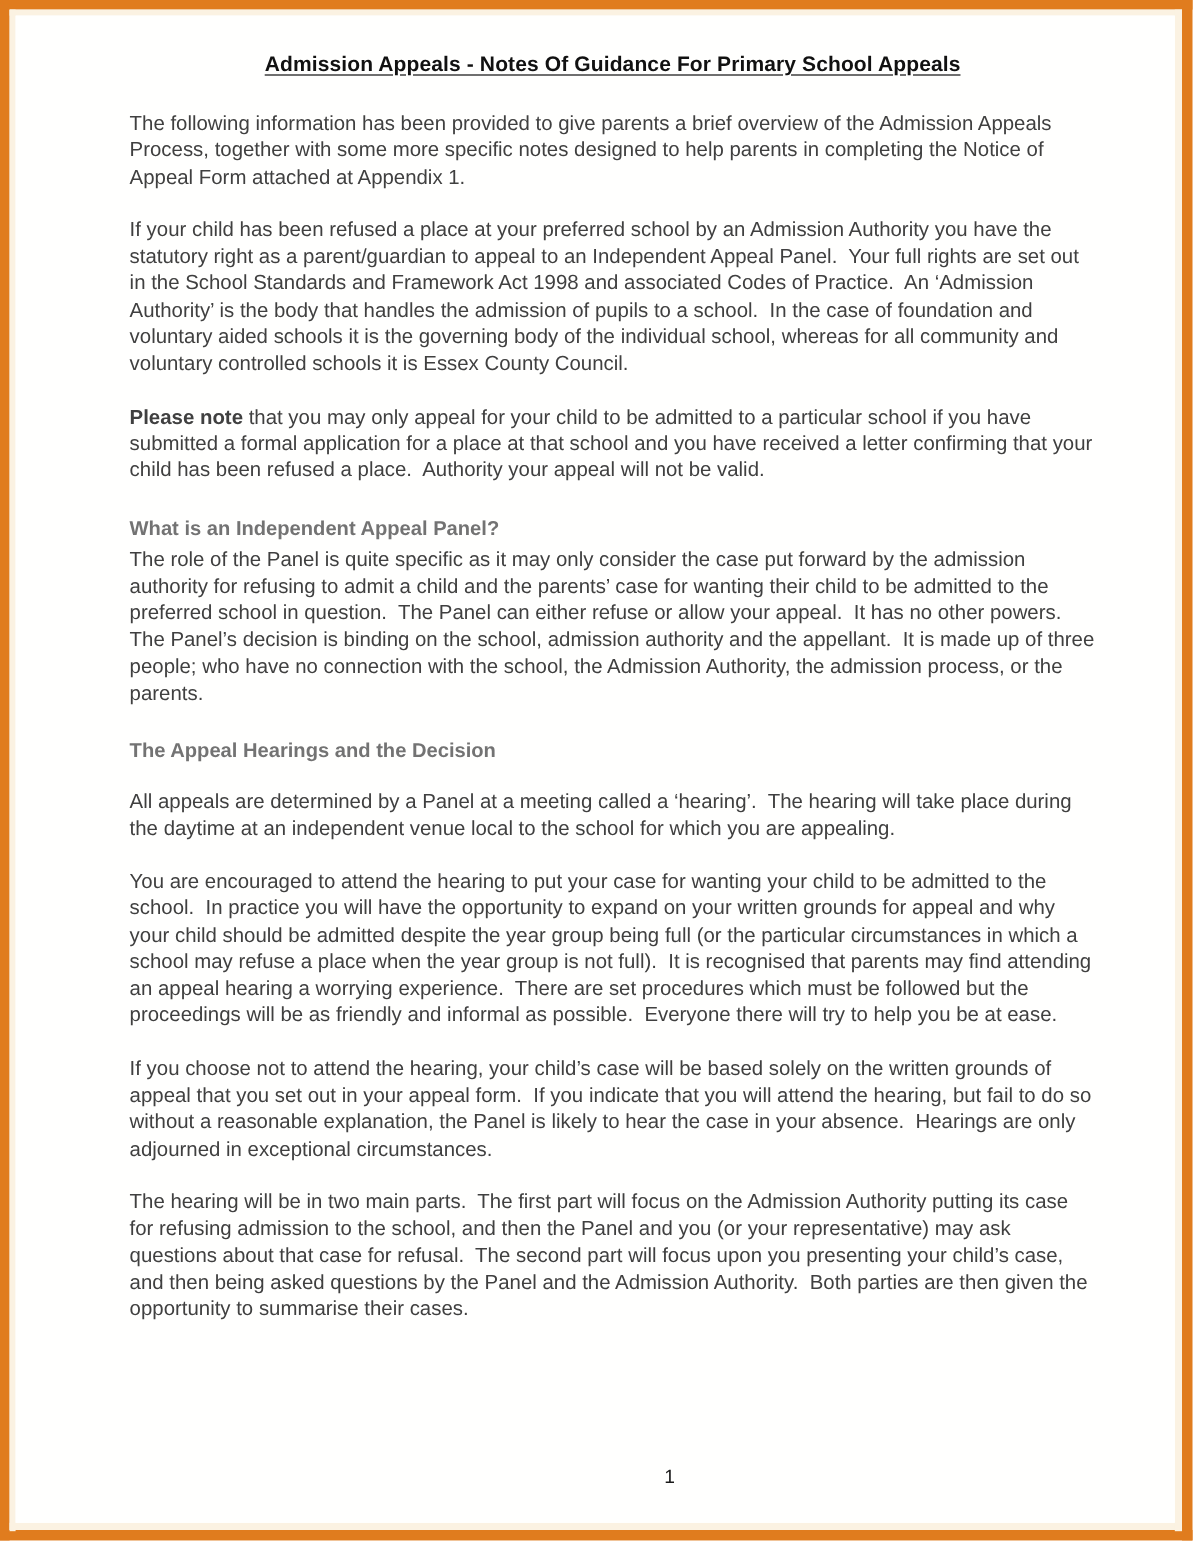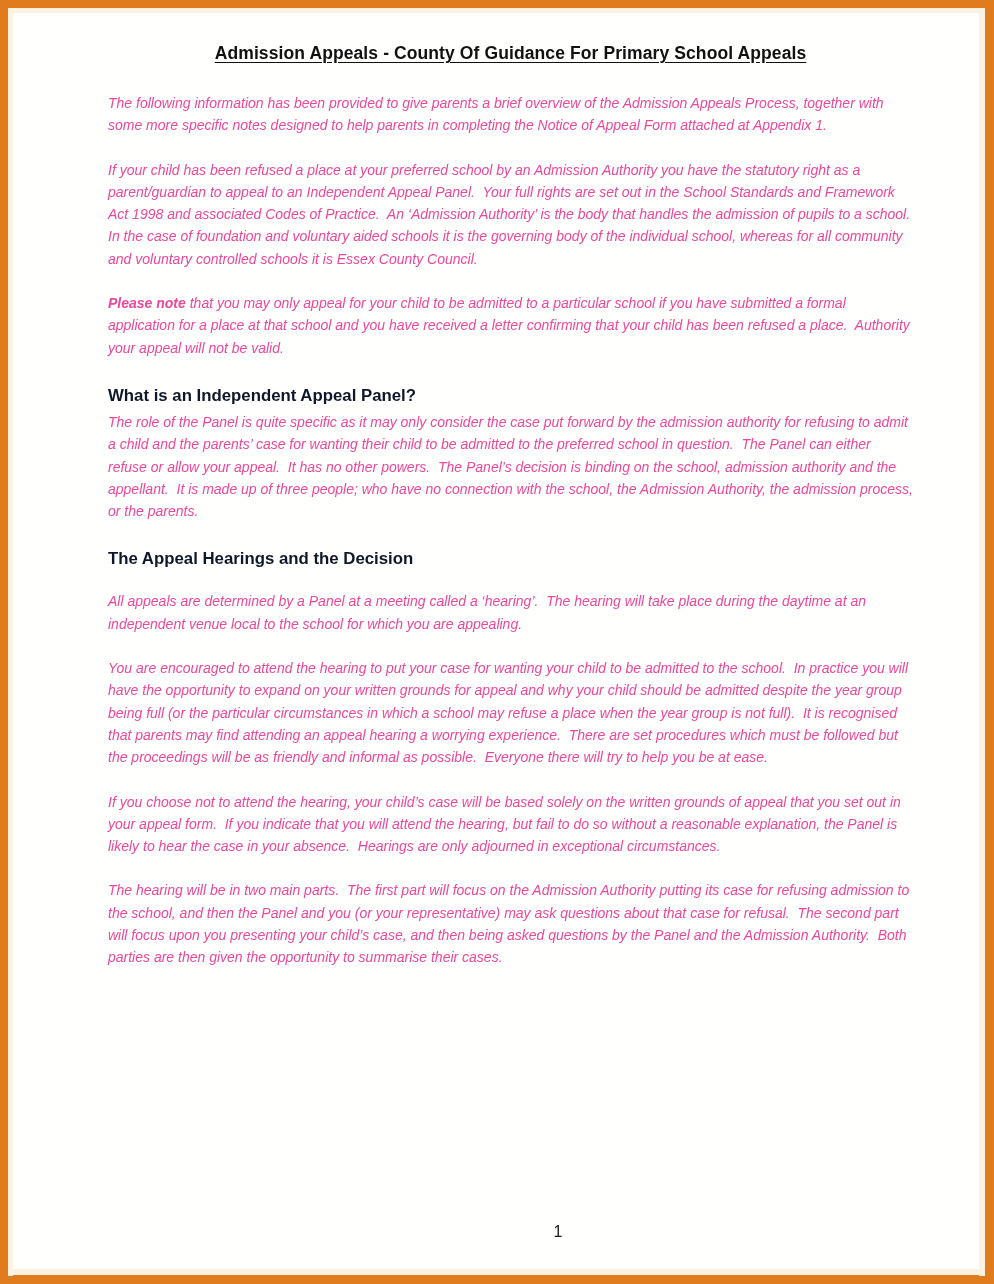--- a/index.html
+++ b/index.html
@@ -57,34 +57,33 @@
     text-align: center;
     text-decoration: underline;
     text-underline-offset: 3px;
     color: #111111;
     letter-spacing: 0.1px;
     margin: 0 0 28px 0;
     padding: 0 6px;
   }
 
   .para {
-    font-size: 14px;
+    font-size: 17px;
     line-height: 22.3px;
-    color: #ec4899;
+    color: #404040;
     margin: 0 0 22px 0;
     text-align: left;
     white-space: pre-wrap;
-    font-style: italic;
   }
   .para.tight-after { margin-bottom: 18px; }
 
   .section-heading {
     font-size: 16.8px;
     font-weight: bold;
-    color: #0f172a;
+    color: #737373;
     margin: 0 0 4px 0;
     line-height: 22px;
   }
   .section-heading.spaced-top { margin-top: 26px; }
   .section-heading.gap-below  { margin-bottom: 20px; }
 
   .inline-bold { font-weight: bold; margin-top: 20px; }
 
   .page-number {
     position: absolute;
@@ -108,21 +107,21 @@
 
   <div class="frame-inner-top"></div>
   <div class="frame-inner-bottom"></div>
   <div class="frame-inner-left"></div>
   <div class="frame-inner-right"></div>
 
   <div class="sheet">
 
     <div class="content">
 
-      <h1 class="doc-title">Admission Appeals - County Of Guidance For Primary School Appeals</h1>
+      <h1 class="doc-title">Admission Appeals - Notes Of Guidance For Primary School Appeals</h1>
 
       <p class="para">The following information has been provided to give parents a brief overview of the Admission Appeals Process, together with some more specific notes designed to help parents in completing the Notice of Appeal Form attached at Appendix 1.</p>
 
       <p class="para">If your child has been refused a place at your preferred school by an Admission Authority you have the statutory right as a parent/guardian to appeal to an Independent Appeal Panel.  Your full rights are set out in the School Standards and Framework Act 1998 and associated Codes of Practice.  An ‘Admission Authority’ is the body that handles the admission of pupils to a school.  In the case of foundation and voluntary aided schools it is the governing body of the individual school, whereas for all community and voluntary controlled schools it is Essex County Council.</p>
 
       <p class="para tight-after"><span class="inline-bold">Please note</span><span> that you may only appeal for your child to be admitted to a particular school if you have submitted a formal application for a place at that school and you have received a letter confirming that your child has been refused a place.  Authority your appeal will not be valid.</span></p>
 
       <h2 class="section-heading spaced-top">What is an Independent Appeal Panel?</h2>
 
       <p class="para">The role of the Panel is quite specific as it may only consider the case put forward by the admission authority for refusing to admit a child and the parents’ case for wanting their child to be admitted to the preferred school in question.  The Panel can either refuse or allow your appeal.  It has no other powers.  The Panel’s decision is binding on the school, admission authority and the appellant.  It is made up of three people; who have no connection with the school, the Admission Authority, the admission process, or the parents.</p>

